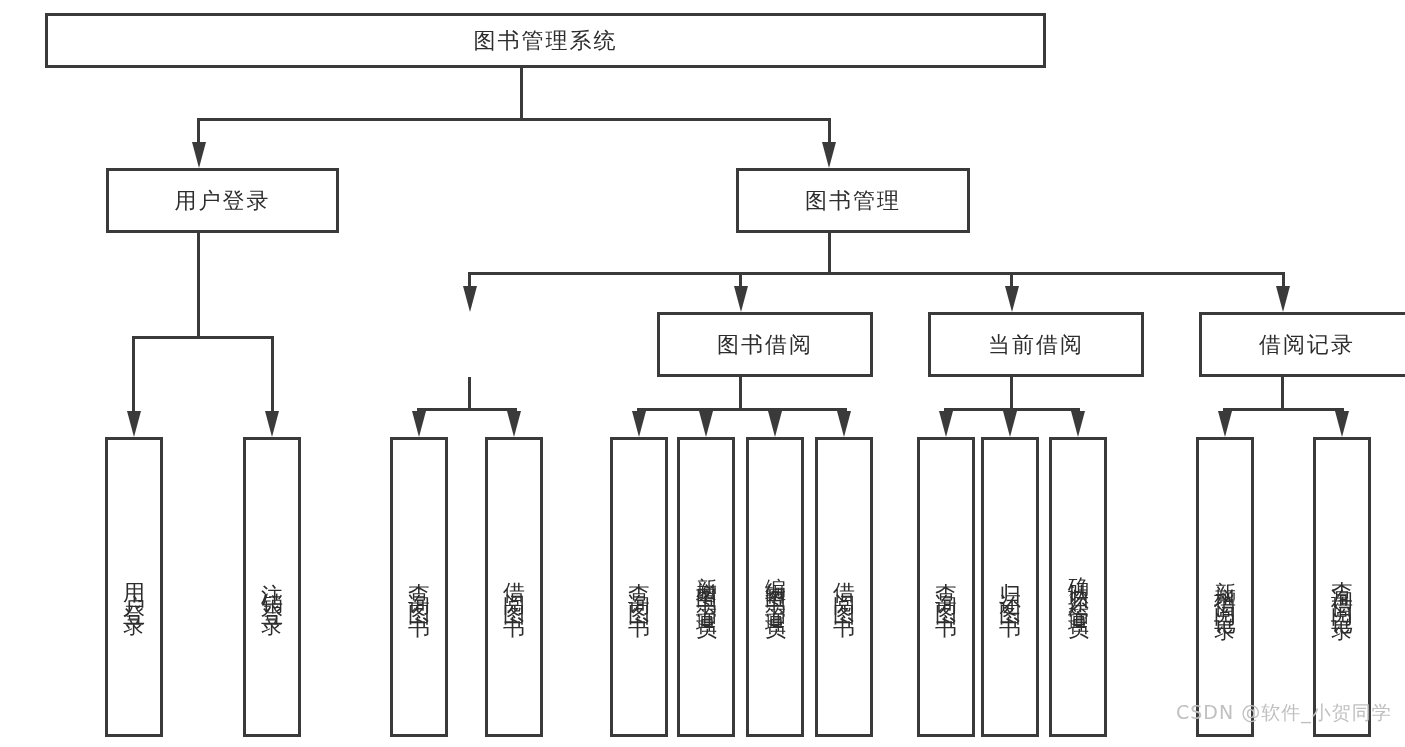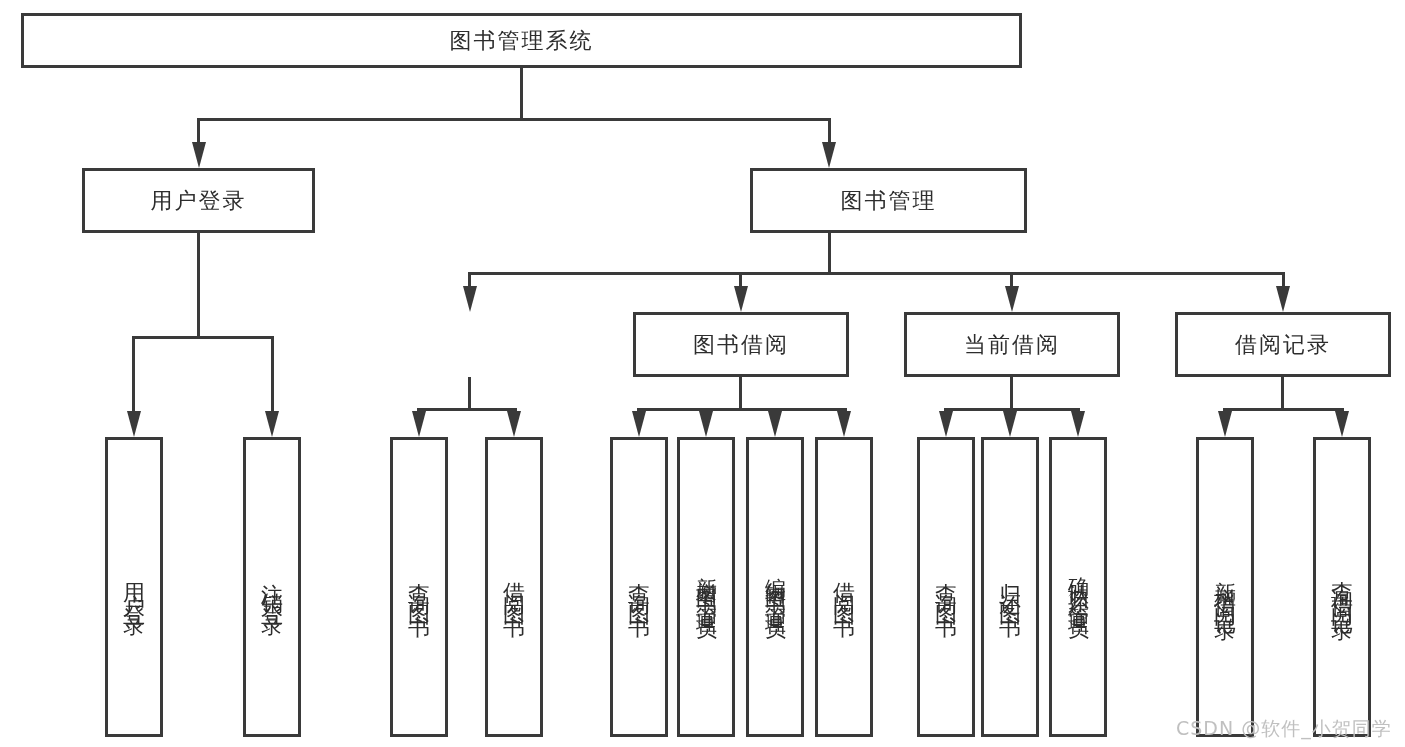--- a/index.html
+++ b/index.html
@@ -22,57 +22,57 @@
     border:3px solid var(--line);
     background:#fff;
     color:var(--text);
     display:flex;
     align-items:center;
     justify-content:center;
     font-size:22px;
     line-height:1;
     white-space:nowrap;
   }
-  .box.h{letter-spacing:2px;}
+  .box.h{letter-spacing:2px;margin-left:24px;}
   .box.v{
     writing-mode:vertical-rl;
     text-orientation:mixed;
     letter-spacing:11px;
     white-space:normal;
   }
   .box.v.med{letter-spacing:8px;}
   .box.v.long{letter-spacing:6px;font-size:21px;}
   .hline,.vline{position:absolute;background:var(--line);}
   .hline{height:3px;}
   .vline{width:3px;}
   .arrow{
     position:absolute;
     width:0;height:0;
     border-left:7px solid transparent;
     border-right:7px solid transparent;
     border-top:26px solid var(--line);
   }
   .watermark{
     position:absolute;
-    left:1176px;top:716px;
+    left:1176px;top:700px;
     font-size:19px;
     color:var(--wm);
     letter-spacing:1px;
     white-space:nowrap;
   }
 </style>
 </head>
 <body>
 
 <div class="canvas">
 
   <div class="box h" style="left:21px;top:13px;width:1001px;height:55px;">图书管理系统</div>
 
   <div class="box h" style="left:82px;top:168px;width:233px;height:65px;">用户登录</div>
-  <div class="box h" style="left:750px;top:168px;width:277px;height:65px;">图书管理</div>
+  <div class="box h" style="left:712px;top:168px;width:234px;height:65px;">图书管理</div>
 
   <div class="box h" style="left:904px;top:312px;width:216px;height:65px;">当前借阅</div>
   <div class="box h" style="left:633px;top:312px;width:216px;height:65px;">图书借阅</div>
   <div class="box h" style="left:1175px;top:312px;width:216px;height:65px;">借阅记录</div>
 
   <div class="box v" style="left:105px;top:437px;width:58px;height:300px;">用户登录</div>
   <div class="box v" style="left:243px;top:437px;width:58px;height:300px;">注销登录</div>
 
   <div class="box v" style="left:390px;top:437px;width:58px;height:300px;">查询图书</div>
   <div class="box v" style="left:485px;top:437px;width:58px;height:300px;">借阅图书</div>

